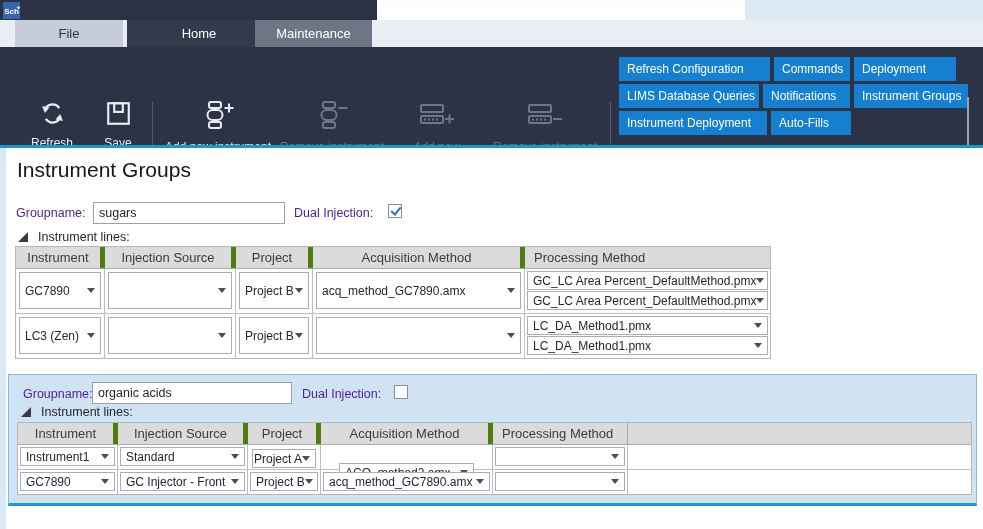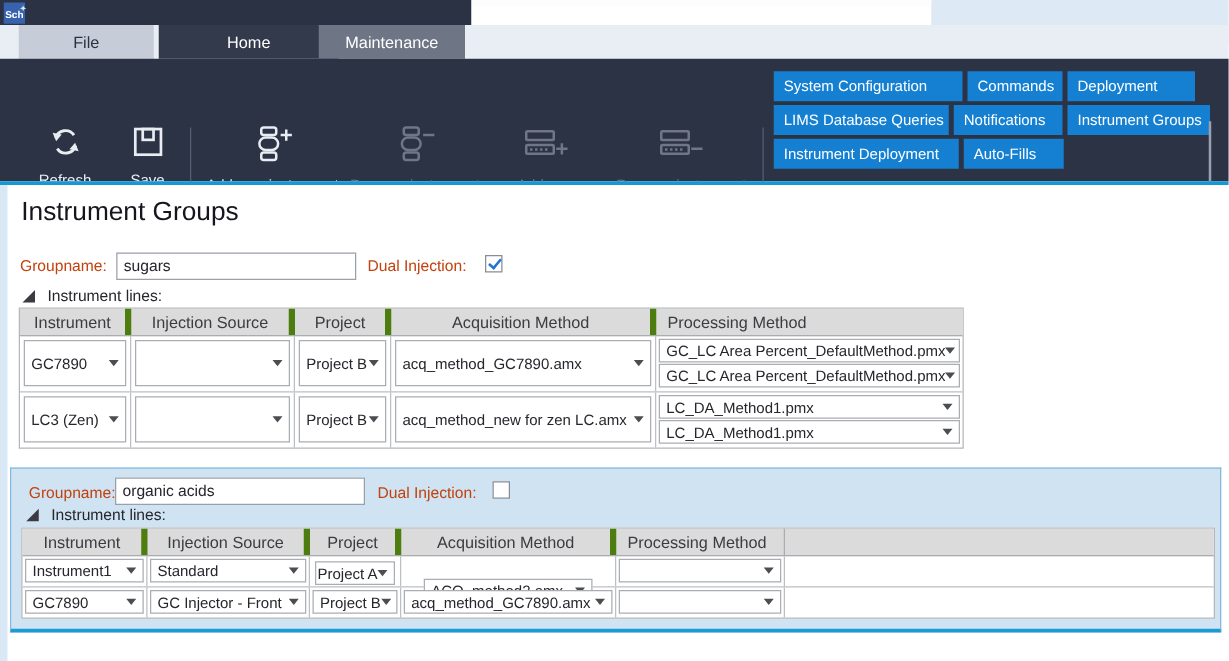--- a/index.html
+++ b/index.html
@@ -31,21 +31,21 @@
   .rbtn.disabled{color:#6f7688;cursor:default;}
   .band{top:131px;height:15px;background:#3b4254;color:#c8cede;font-size:12px;
         line-height:15px;text-align:center;}
   .wbtn{height:24px;background:#1580d2;color:#ffffff;font-size:12px;line-height:24px;
         padding-left:8px;white-space:nowrap;cursor:pointer;}
 
   
   .content{left:0;top:148px;width:983px;height:381px;background:#ffffff;}
   .leftstrip{left:0;top:148px;width:6px;height:381px;background:#d9e8f5;}
   .title{left:17px;top:158px;font-size:21px;color:#15151d;}
-  .flabel{font-size:12.5px;color:#c2410c;}
+  .flabel{font-size:12.5px;color:#4c1d95;}
   .tinput{background:#fff;border:1px solid #9aa0a8;font-size:12.5px;color:#26262c;
           padding:0 5px;height:22px;box-sizing:border-box;}
   .checkbox{width:14px;height:14px;background:#fff;border:1px solid #878c95;position:relative;cursor:pointer;}
   .checkbox.checked::after{content:"";position:absolute;left:4px;top:0px;width:4px;height:8px;
           border:solid #1d74d4;border-width:0 2px 2px 0;transform:rotate(40deg);}
   .expander{width:0;height:0;border-bottom:10px solid #3a3a40;border-left:10px solid transparent;cursor:pointer;}
   .lines-label{font-size:12.5px;color:#26262c;}
 
   .tbl{background:#fff;border:1px solid #b3b6ba;}
   .thead{display:flex;background:#dbdbdb;border-bottom:1px solid #a9acb0;}
@@ -152,21 +152,21 @@
         <rect x="3" y="16" width="22" height="7" rx="1"></rect>
         <path d="M6 19.5 h16" stroke-dasharray="2 2"></path>
         <path d="M27 19 h9"></path>
       </svg>
     </span>
     <span class="lbl">Remove instrument line</span>
   </div>
 
   <div class="abs rsep" style="left:610px;"></div>
 
-  <div class="abs wbtn" style="left:619px;top:10px;width:151px;">System Configuration</div>
+  <div class="abs wbtn" style="left:619px;top:10px;width:151px;">Refresh Configuration</div>
   <div class="abs wbtn" style="left:774px;top:10px;width:76px;">Commands</div>
   <div class="abs wbtn" style="left:854px;top:10px;width:102px;">Deployment</div>
   <div class="abs wbtn" style="left:619px;top:37px;width:140px;">LIMS Database Queries</div>
   <div class="abs wbtn" style="left:763px;top:37px;width:87px;">Notifications</div>
   <div class="abs wbtn" style="left:854px;top:37px;width:114px;">Instrument Groups</div>
   <div class="abs wbtn" style="left:619px;top:64px;width:148px;">Instrument Deployment</div>
   <div class="abs wbtn" style="left:771px;top:64px;width:80px;">Auto-Fills</div>
 
   <div class="abs band" style="left:18px;width:132px;">Actions</div>
   <div class="abs band" style="left:161px;width:446px;">Instrument Groups</div>
@@ -245,21 +245,20 @@
         </div>
       </div>
     <div class="td" style="width:77px;">
         <div class="combo" style="margin:3px;height:37px;">
           <span>Project B</span>
           <span class="arr"></span>
         </div>
       </div>
     <div class="td" style="width:212px;">
         <div class="combo" style="margin:3px;height:37px;">
-          <span>acq_method_new for zen LC.amx</span>
           <span class="arr"></span>
         </div>
       </div>
     <div class="td" style="width:245px;">
       <div class="combo" style="margin:2px 2px 1px 2px;height:19px;">
           <span>LC_DA_Method1.pmx</span>
           <span class="arr"></span>
         </div>
       <div class="combo" style="margin:0 2px;height:19px;">
           <span>LC_DA_Method1.pmx</span>

